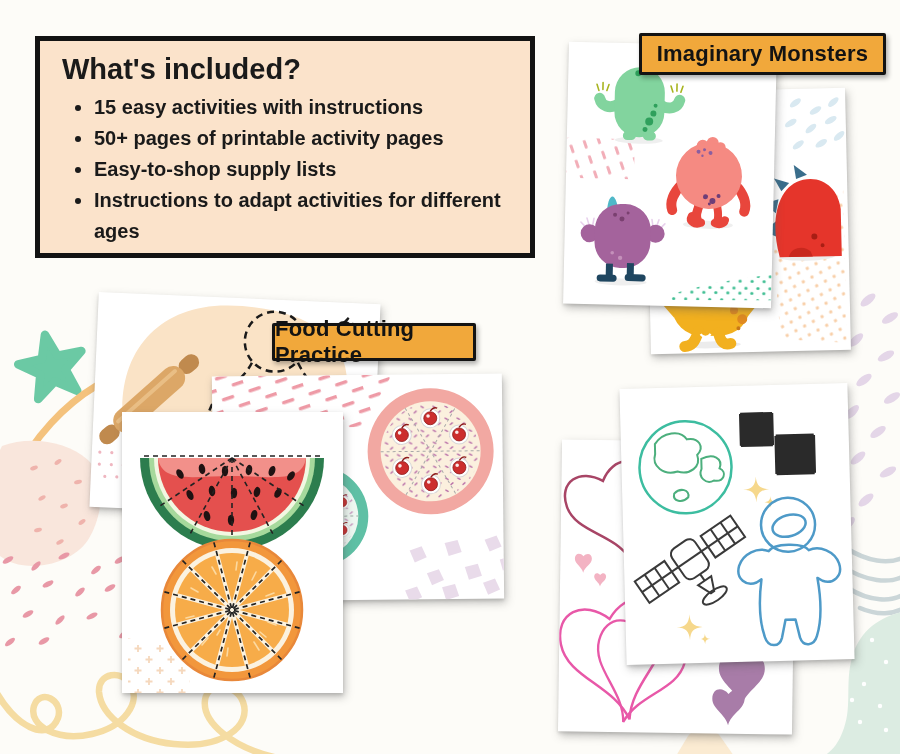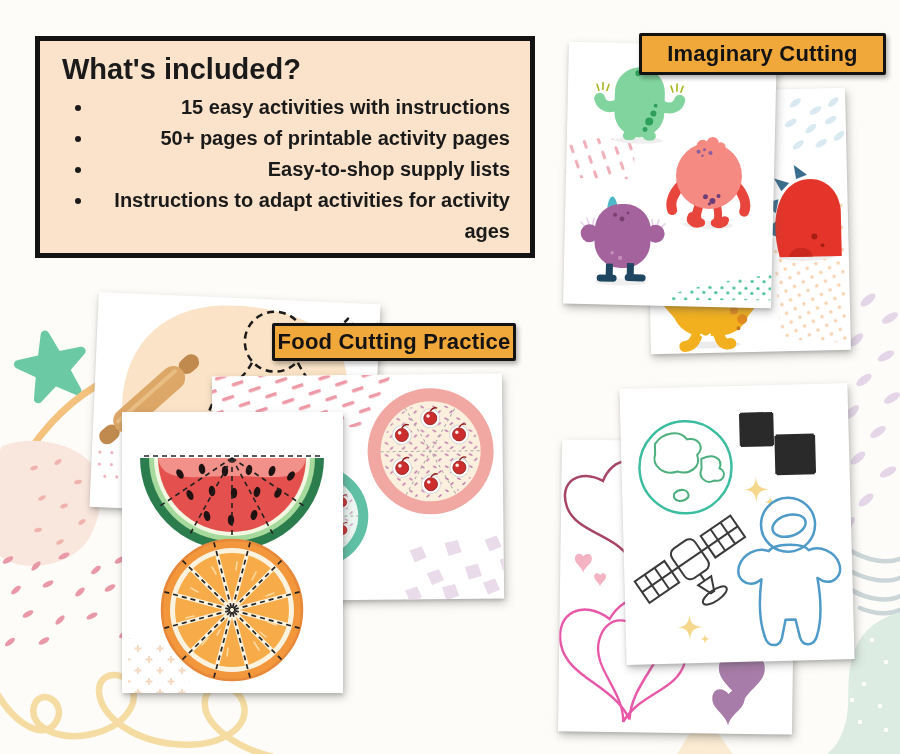--- a/index.html
+++ b/index.html
@@ -10,30 +10,30 @@
   .card{position:absolute;background:var(--card-bg,#fff);
     box-shadow:2px 4px 8px rgba(90,90,90,.38),0 2px 3px rgba(0,0,0,.12);}
   .plate{position:absolute;display:flex;align-items:center;justify-content:center;
     background:var(--label-bg,#F1A83B);border:3px solid var(--label-border,#131313);
     color:var(--label-text,#131313);font-weight:800;font-size:22px;letter-spacing:.2px;
     box-shadow:2px 3px 5px rgba(0,0,0,.32);box-sizing:border-box;border-radius:2px;}
   .info-box{position:absolute;left:35px;top:36px;width:500px;height:222px;box-sizing:border-box;
     background:var(--info-box-bg,#FBE3CB);border:5px solid var(--info-box-border,#131313);
     color:var(--info-text,#1A1A1A);padding:10px 20px 0 20px;z-index:6;}
   .info-box h1{margin:2px 0 6px 2px;font-size:29px;font-weight:800;}
-  .info-box ul{margin:4px 0 16px 0;padding-left:34px;text-align:right;}
+  .info-box ul{margin:4px 0 16px 0;padding-left:34px;}
   .info-box li{font-size:20px;font-weight:700;line-height:1.55;max-width:420px;}
   
   .mon-back{left:648px;top:90px;width:200px;height:262px;transform:rotate(-1.3deg);z-index:1;}
   .mon-front{left:566px;top:44px;width:208px;height:262px;transform:rotate(1.3deg);z-index:2;}
   .mon-label{left:639px;top:33px;width:247px;height:42px;z-index:3;}
   .food-ginger{left:94px;top:298px;width:282px;height:215px;transform:rotate(2.5deg);z-index:1;}
   .food-pizza{left:213px;top:375px;width:290px;height:225px;transform:rotate(-.6deg);z-index:2;}
   .food-melon{left:122px;top:412px;width:221px;height:281px;z-index:3;}
-  .food-label{left:272px;top:323px;width:244px;height:38px;z-index:4;}
+  .food-label{left:272px;top:323px;width:204px;height:38px;z-index:4;}
   .salt-hearts{left:560px;top:441px;width:234px;height:292px;transform:rotate(.8deg);z-index:1;}
   .salt-front{left:623px;top:386px;width:228px;height:276px;transform:rotate(-1.5deg);z-index:2;}
   .salt-label{left:640px;top:380px;width:244px;height:38px;z-index:3;}
 </style>
 </head>
 <body>
 
 <div class="stage">
 
   <svg class="deco-layer" width="900" height="754" viewBox="0 0 900 754">
@@ -419,21 +419,21 @@
           <circle cx="56" cy="215" r="2.2" fill="#C490BA"></circle>
         <rect x="42" y="221" width="7" height="14" fill="#1F4660"></rect>
         <rect x="63" y="220" width="7" height="14" fill="#1F4660"></rect>
         <rect x="33" y="232" width="20" height="7" rx="3.5" fill="#1F4660"></rect>
         <rect x="61" y="231" width="21" height="7" rx="3.5" fill="#1F4660"></rect>
       </g>
     </svg>
   </div>
 
   <div class="plate mon-label">
-    <span>Imaginary Cutting</span>
+    <span>Imaginary Monsters</span>
   </div>
 
   <div class="card salt-hearts">
     <svg width="234" height="292" viewBox="0 0 234 292">
       <defs>
         <path id="ht" d="M0,30 C-3,18 -17,13 -17,2 C-17,-8.5 -7,-11 0,-3 C7,-11 17,-8.5 17,2 C17,13 3,18 0,30 Z"></path>
       </defs>
       <g fill="none">
         <use href="#ht" transform="translate(44,48) rotate(-20) scale(2.5)" stroke="#A84566" stroke-width="1"></use>
         <use href="#ht" transform="translate(52,188) rotate(-12) scale(3.1)" stroke="#E858A8" stroke-width="0.8"></use>
@@ -490,17 +490,17 @@
     </svg>
   </div>
 
 
   <div class="info-box">
     <h1>What's included?</h1>
     <ul>
       <li>15 easy activities with instructions</li>
       <li>50+ pages of printable activity pages</li>
       <li>Easy-to-shop supply lists</li>
-      <li>Instructions to adapt activities for activity ages</li>
+      <li>Instructions to adapt activities for different ages</li>
     </ul>
   </div>
 
 </div>
 
 </body></html>

